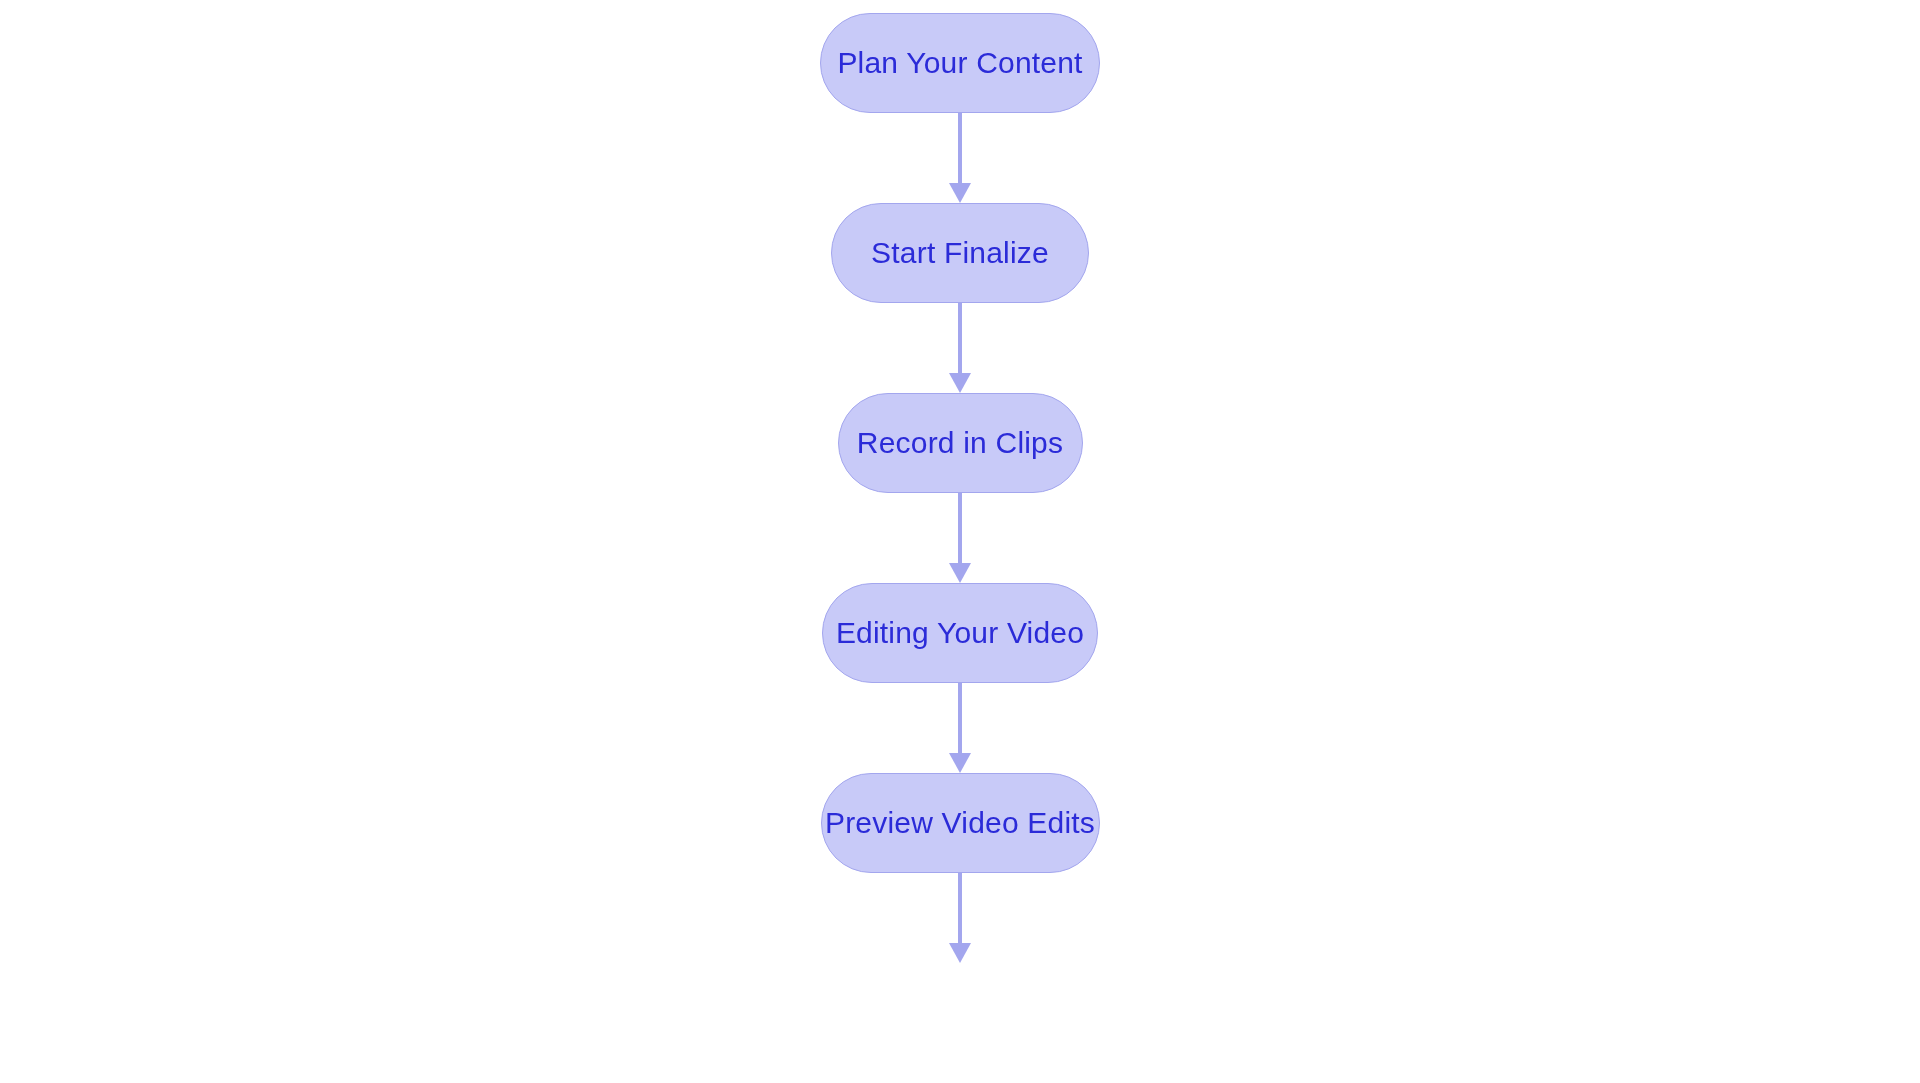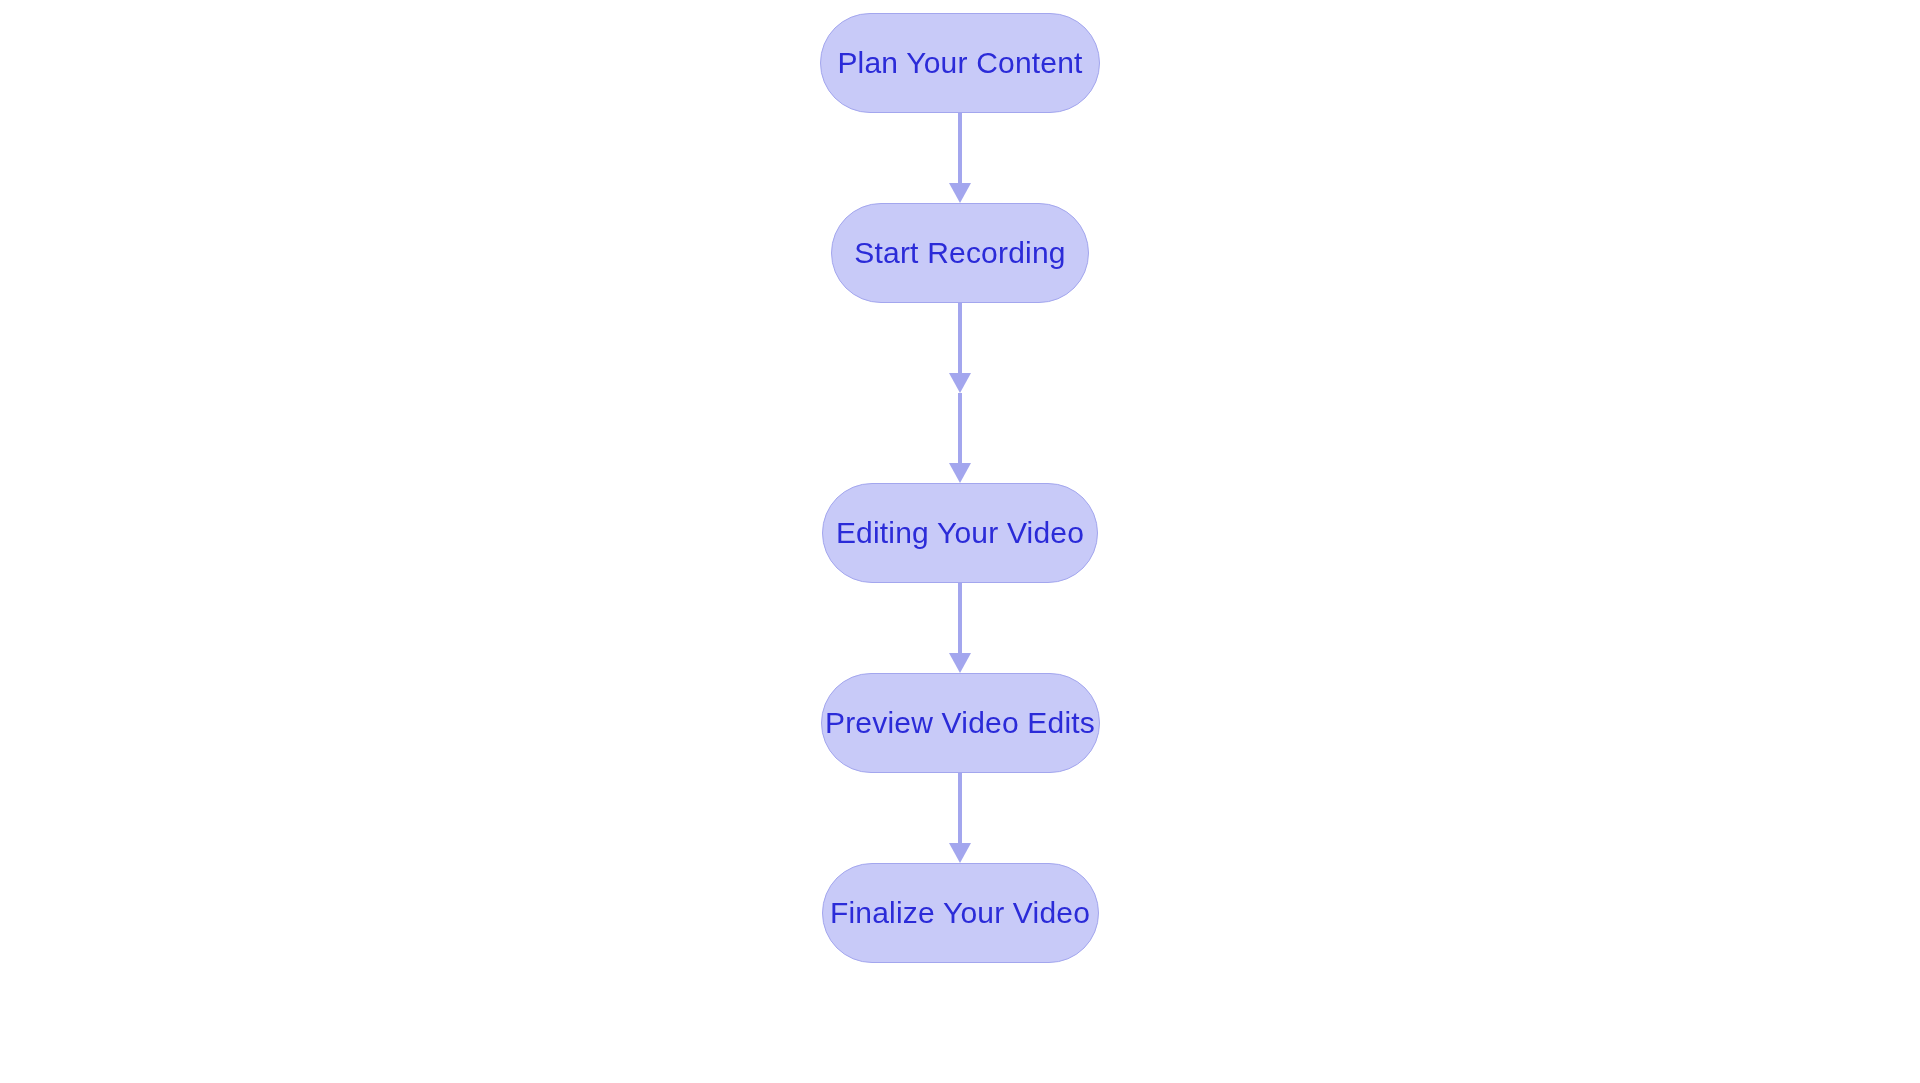--- a/index.html
+++ b/index.html
@@ -98,28 +98,31 @@
     <div class="node node-w-280">
       <span class="node-label">Plan Your Content</span>
     </div>
 
     <div class="connector">
       <div class="connector-line"></div>
       <div class="connector-head"></div>
     </div>
 
     <div class="node node-w-258">
-      <span class="node-label">Start Recording</span>
+      <span class="node-label">Start Finalize</span>
     </div>
 
     <div class="connector">
       <div class="connector-line"></div>
       <div class="connector-head"></div>
     </div>
 
+    <div class="node node-w-245">
+      <span class="node-label">Record in Clips</span>
+    </div>
 
     <div class="connector">
       <div class="connector-line"></div>
       <div class="connector-head"></div>
     </div>
 
     <div class="node node-w-276">
       <span class="node-label">Editing Your Video</span>
     </div>
 
@@ -130,18 +133,15 @@
 
     <div class="node node-w-279">
       <span class="node-label">Preview Video Edits</span>
     </div>
 
     <div class="connector">
       <div class="connector-line"></div>
       <div class="connector-head"></div>
     </div>
 
-    <div class="node node-w-277">
-      <span class="node-label">Finalize Your Video</span>
-    </div>
 
   </div>
 </div>
 
 </body></html>

